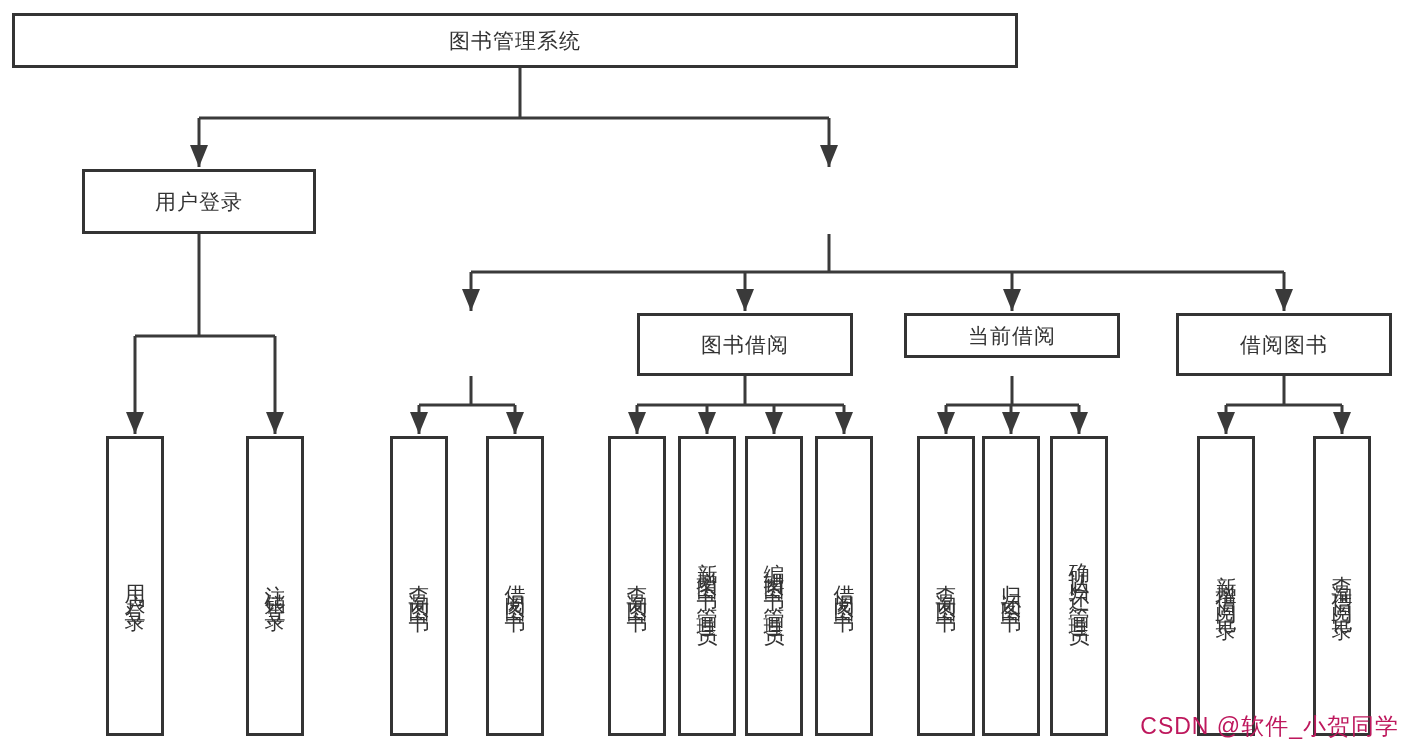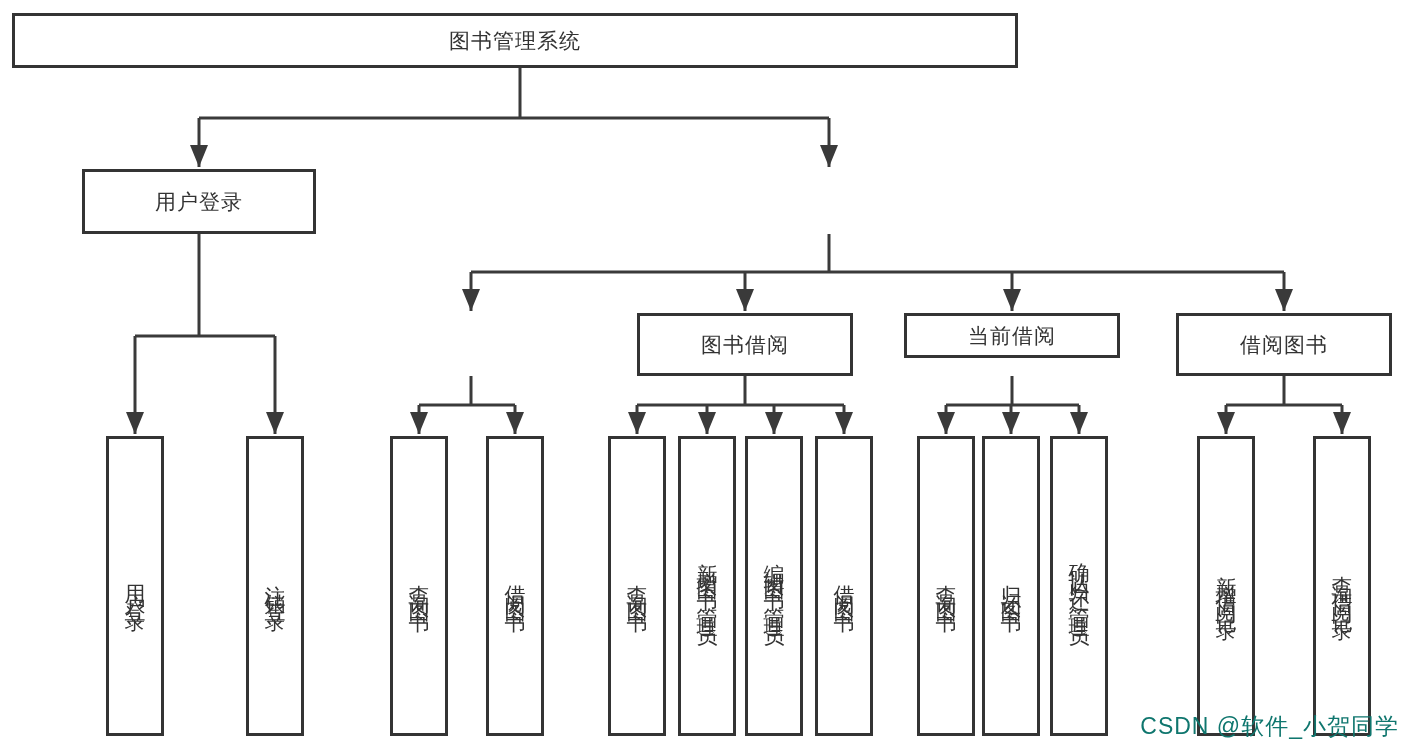--- a/index.html
+++ b/index.html
@@ -56,21 +56,21 @@
   .connector-stroke {
     stroke: #3a3a3a;
     stroke-width: 3;
     fill: none;
   }
   #watermark {
     position: absolute;
     right: 6px;
     top: 711px;
     font-size: 23px;
-    color: #0f766e;
+    color: #be185d;
     letter-spacing: 1px;
     z-index: 5;
     white-space: nowrap;
   }
 </style>
 </head>
 <body>
 
 <div id="stage">
 

